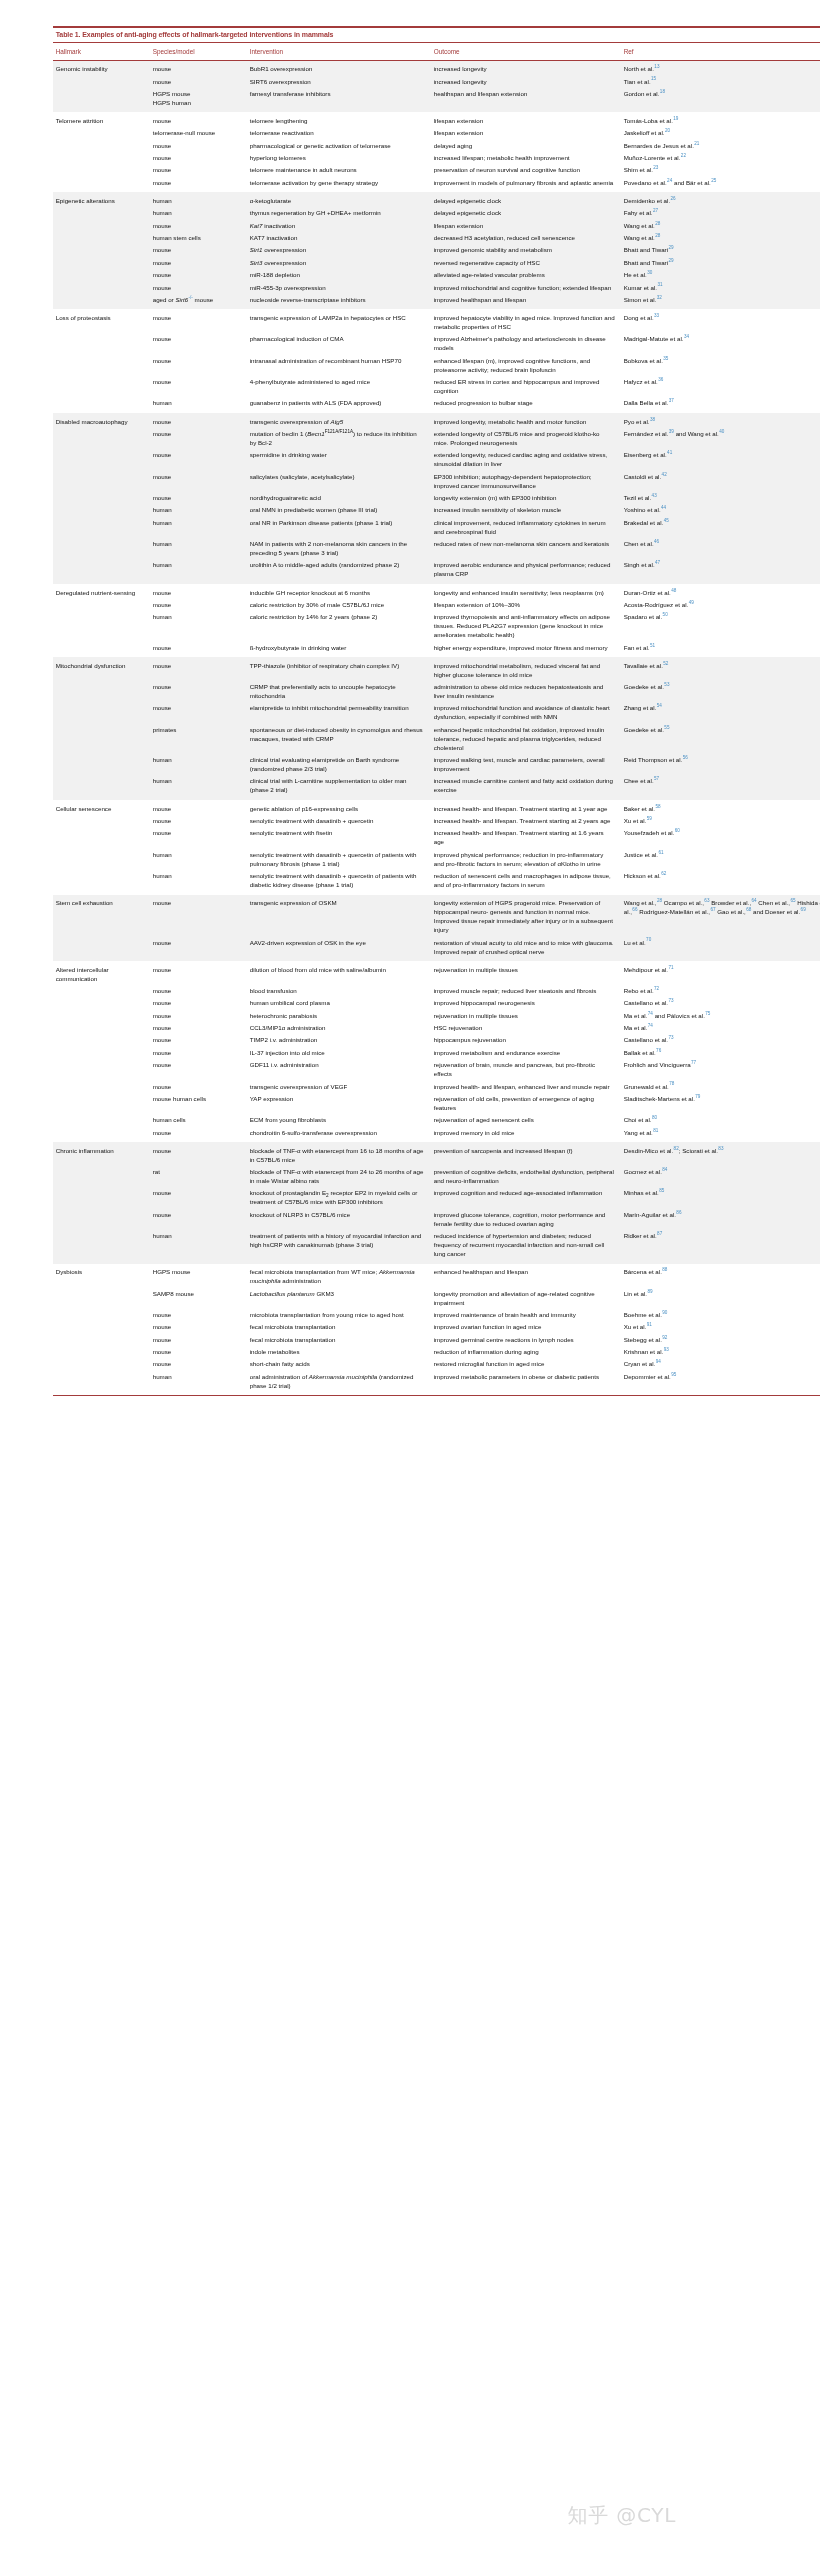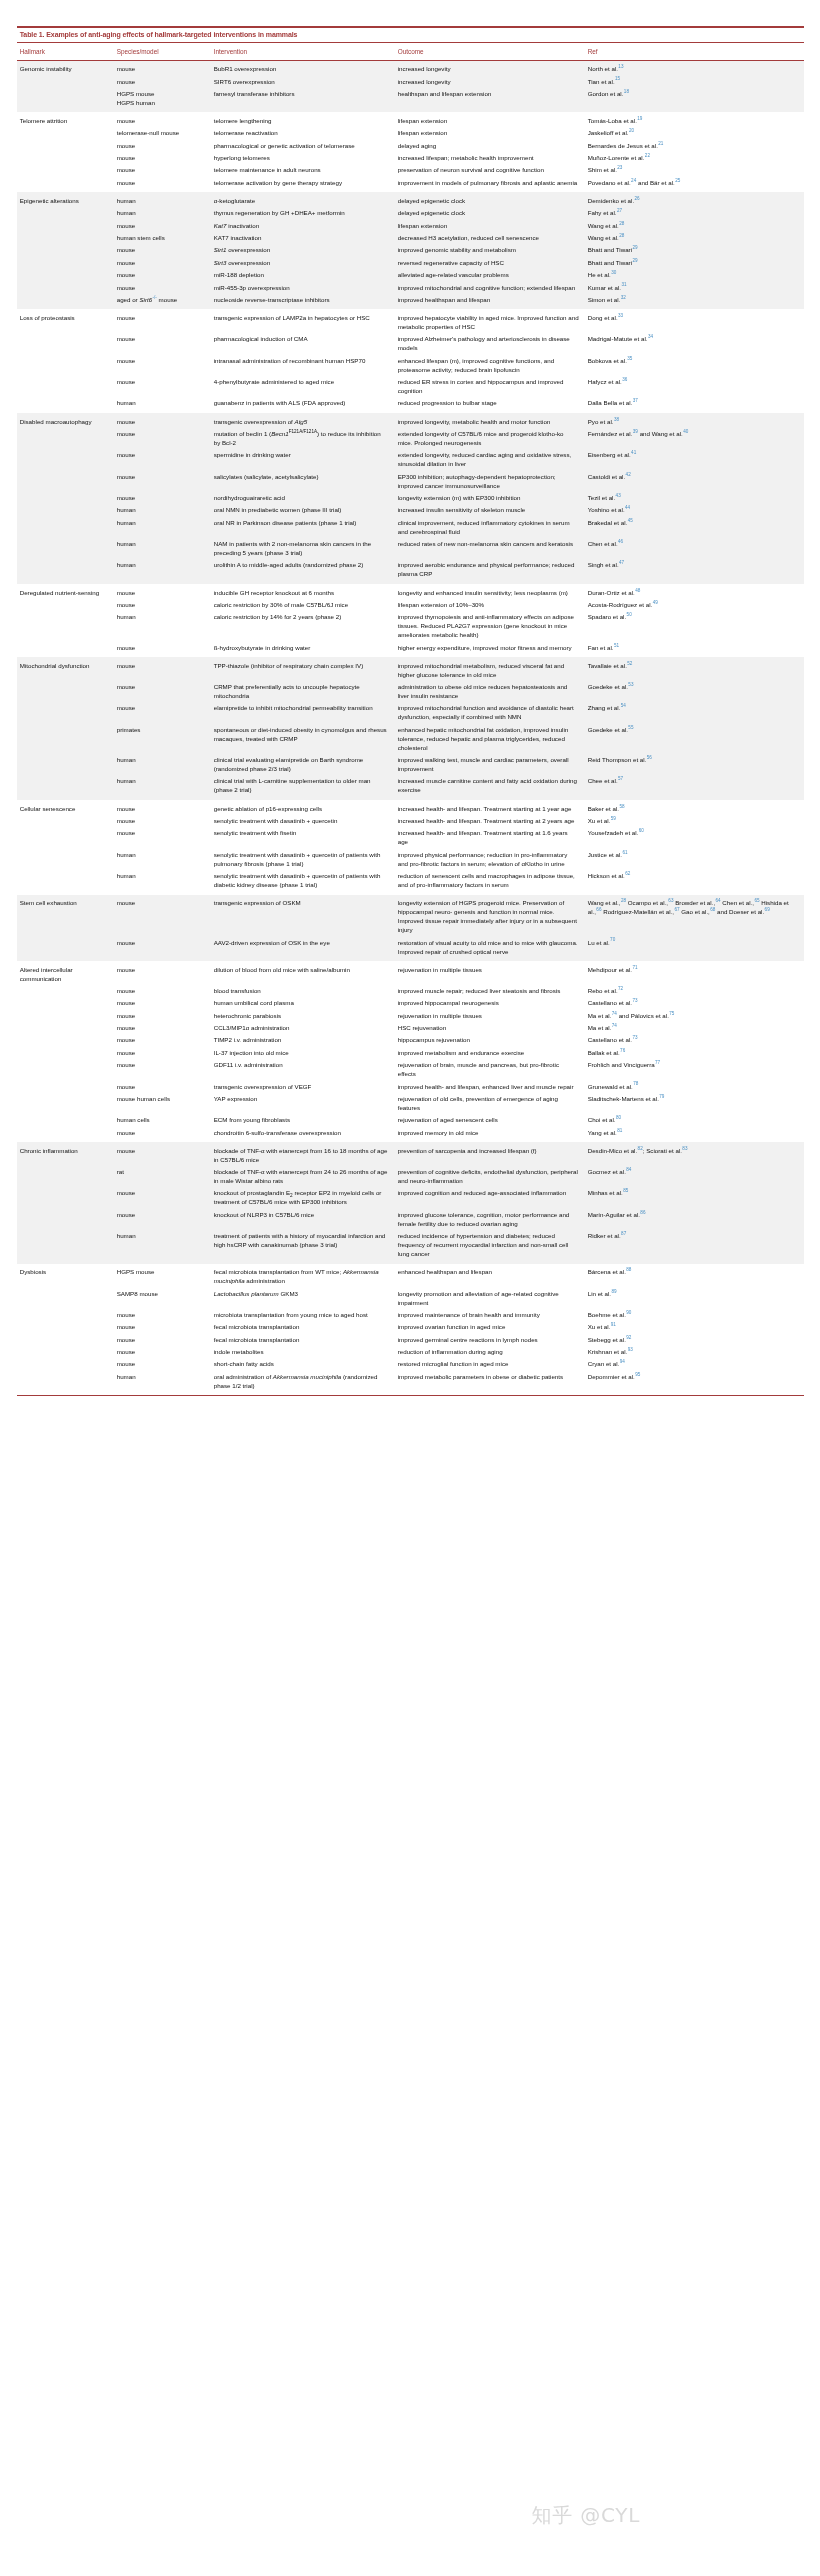--- a/index.html
+++ b/index.html
@@ -13,20 +13,21 @@
     color: #111111;
     -webkit-font-smoothing: antialiased;
   }
   #page {
     width: 654px;
     min-height: 2576px;
     position: relative;
     background: #ffffff;
     box-sizing: border-box;
     padding: 26px 16.7px 0 16.7px;
+    margin-left: 36px;
   }
 
   
   .tbl {
     width: 787px;
     border-collapse: collapse;
     table-layout: fixed;
     font-size: 6.2px;
     line-height: 1.42;
   }

